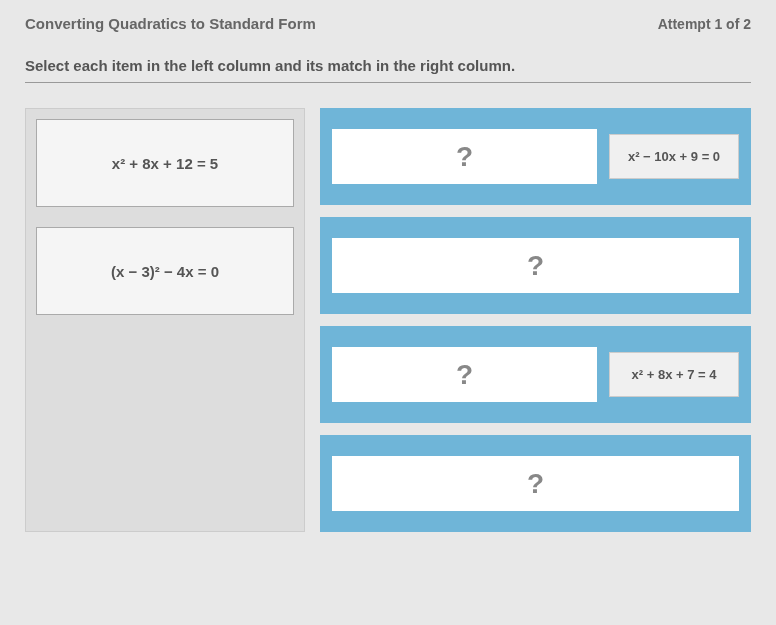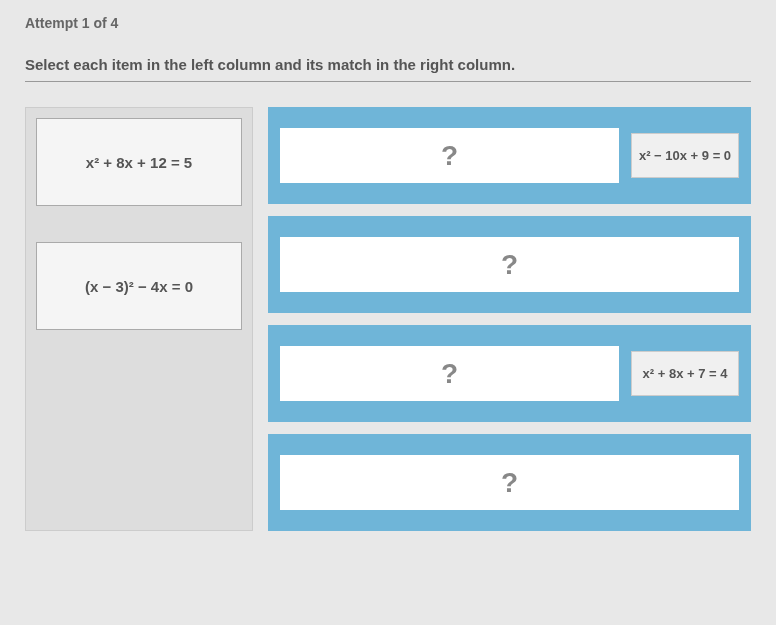--- a/index.html
+++ b/index.html
@@ -36,26 +36,26 @@
     .divider {
       border: none;
       border-top: 1px solid #999;
       margin-bottom: 25px;
     }
     .columns {
       display: flex;
       gap: 15px;
     }
     .left-col {
-      width: 228px;
+      width: 280px;
       background: #ddd;
       padding: 10px;
       display: flex;
       flex-direction: column;
-      gap: 36px;
+      gap: 20px;
       border: 1px solid #ccc;
     }
     .left-item {
       background: #f5f5f5;
       border: 1px solid #aaa;
       height: 88px;
       display: flex;
       align-items: center;
       justify-content: center;
       font-size: 15px;
@@ -84,36 +84,37 @@
       display: flex;
       align-items: center;
       justify-content: center;
       font-size: 28px;
       font-weight: bold;
       color: #888;
       cursor: pointer;
     }
     .answer-label {
       background: #f0f0f0;
-      width: 108px;
+      width: 130px;
       height: 45px;
       display: flex;
       align-items: center;
       justify-content: center;
       font-size: 13px;
       font-weight: bold;
       color: #555;
       border: 1px solid #ccc;
     }
   </style>
 </head>
 <body>
 
 <div class="header">
-  <div class="attempt">Attempt 1 of 4</div>
+  <div class="title">Converting Quadratics to Standard Form</div>
+  <div class="attempt">Attempt 1 of 2</div>
 </div>
 
 <div class="instruction">Select each item in the left column and its match in the right column.</div>
 
 <hr class="divider">
 
 <div class="columns">
   <div class="left-col">
     <div class="left-item">x² + 8x + 12 = 5</div>
     <div class="left-item">(x − 3)² − 4x = 0</div>

